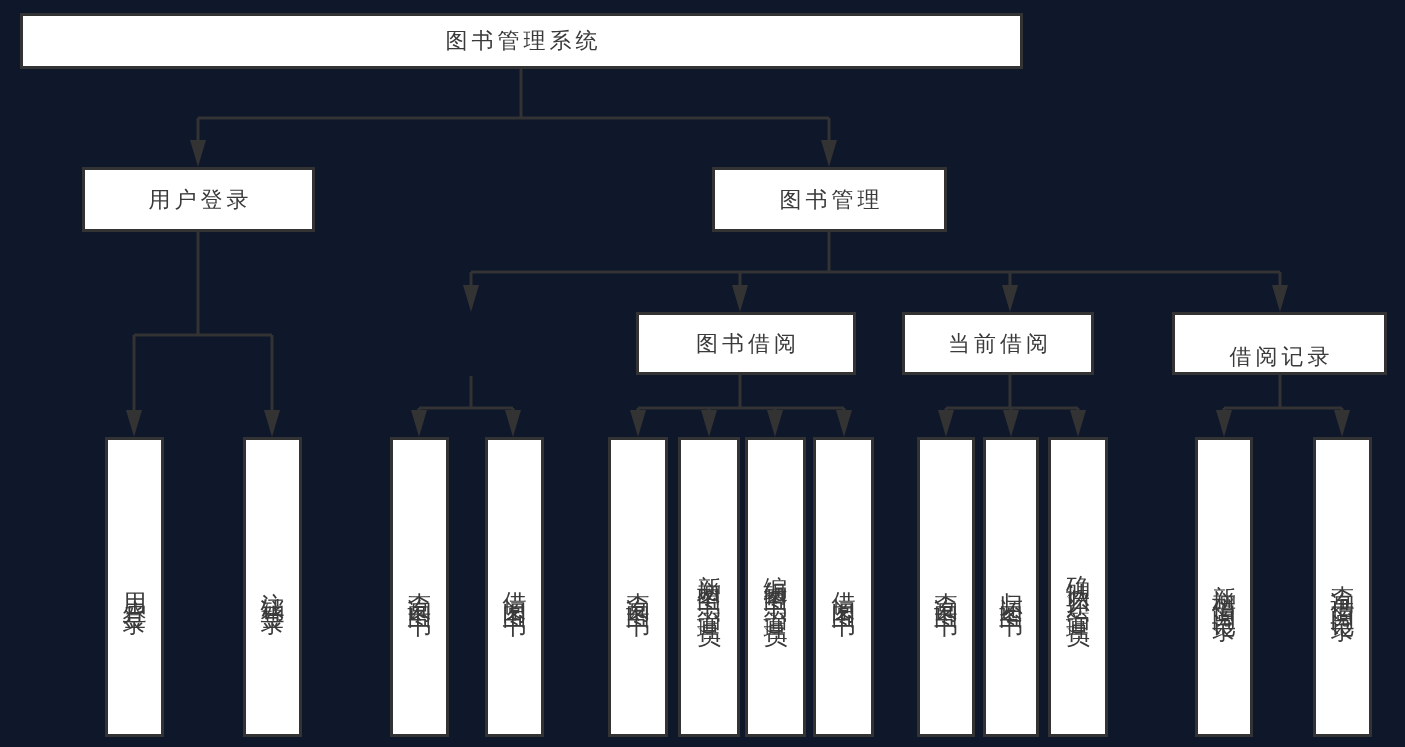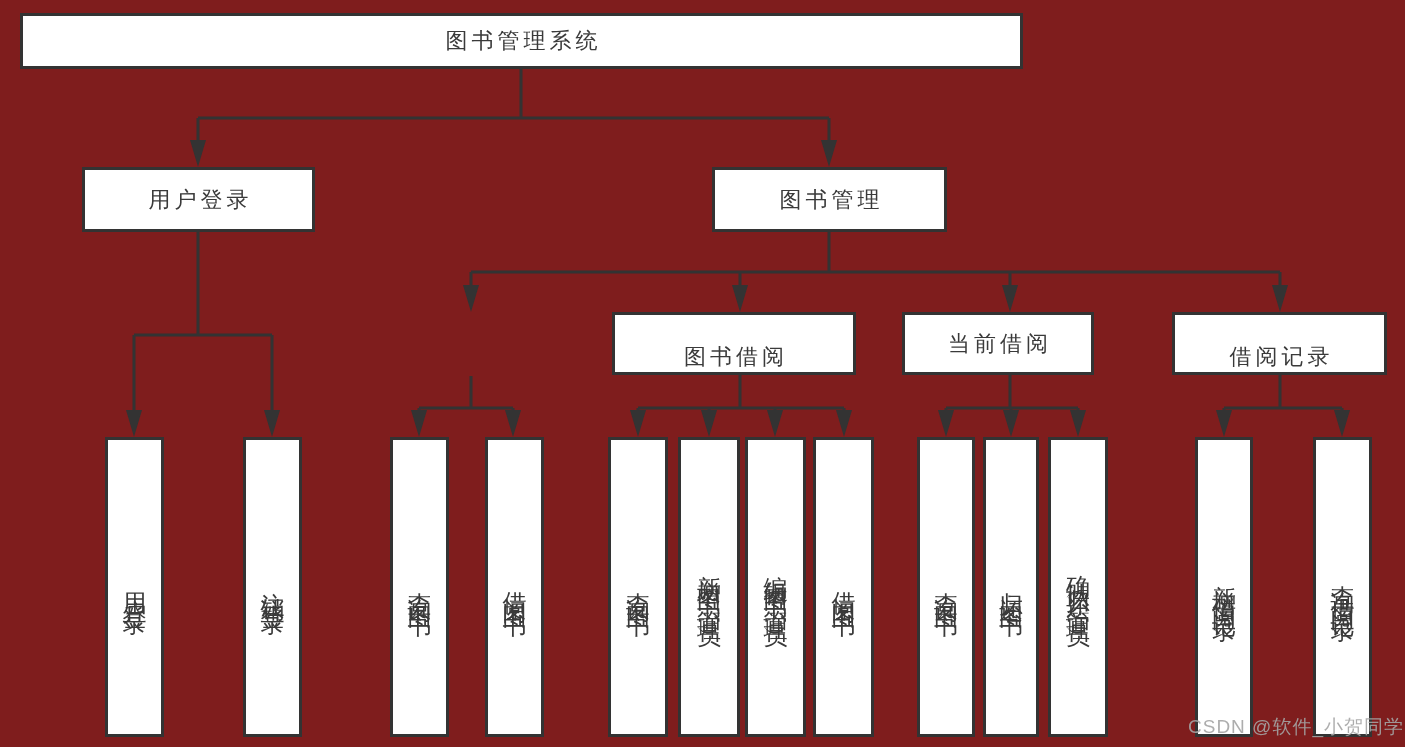--- a/index.html
+++ b/index.html
@@ -1,19 +1,19 @@
 <!DOCTYPE html>
 <html><head>
 <meta charset="utf-8">
 <style>
   html,body{margin:0;padding:0;background:#ffffff;}
   #canvas{
     position:relative;
     width:1405px;height:747px;
-    background:#7f1d1d;
+    background:#0f172a;
     font-family:"Liberation Sans", sans-serif;
     overflow:hidden;
   }
   #wires{position:absolute;left:0;top:0;z-index:1;}
   #wires path{stroke:#333333;stroke-width:3;fill:none;}
   #wires polygon{fill:#333333;stroke:none;}
   .node{
     position:absolute;
     box-sizing:border-box;
     background:#ffffff;
@@ -39,21 +39,21 @@
     line-height:1;
     display:block;
     max-height:288px;
   }
   
   #root  {left:20px;  top:13px;  width:1003px; height:56px;}
   #b-login {left:82px;  top:167px; width:233px; height:65px;}
   #b-mgmt  {left:712px; top:167px; width:235px; height:65px;}
   .mid{top:312px;height:63px;}
   #m-new    {left:364px;  width:215px;}
-  #m-borrow {left:612px;  width:244px;align-items:flex-end;}
+  #m-borrow {left:636px;  width:220px;}
   #m-current{left:902px;  width:192px;}
   #m-record {left:1172px; width:215px;align-items:flex-end;}
   #lf-u1{left:105px; width:59px;}
   #lf-u2{left:243px; width:59px;}
   #lf-n1{left:390px; width:59px;}
   #lf-n2{left:485px; width:59px;}
   #lf-b1{left:608px; width:60px;}
   #lf-b2{left:678px; width:62px;}
   #lf-b3{left:745px; width:61px;}
   #lf-b4{left:813px; width:61px;}
@@ -164,15 +164,14 @@
   <div id="lf-c3" class="node leaf">
     <span>确认归还（管理员）</span>
   </div>
   <div id="lf-r1" class="node leaf">
     <span>新增借阅记录</span>
   </div>
   <div id="lf-r2" class="node leaf">
     <span>查询借阅记录</span>
   </div>
 
-  <div id="watermark">CSDN @软件_小贺同学</div>
 
 </div>
 
 </body></html>

